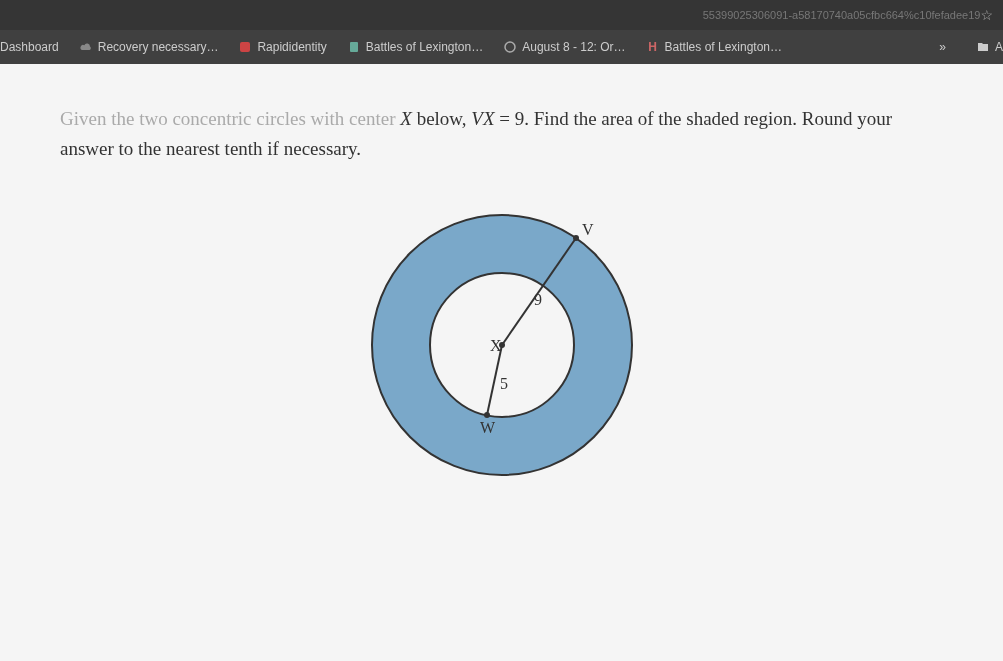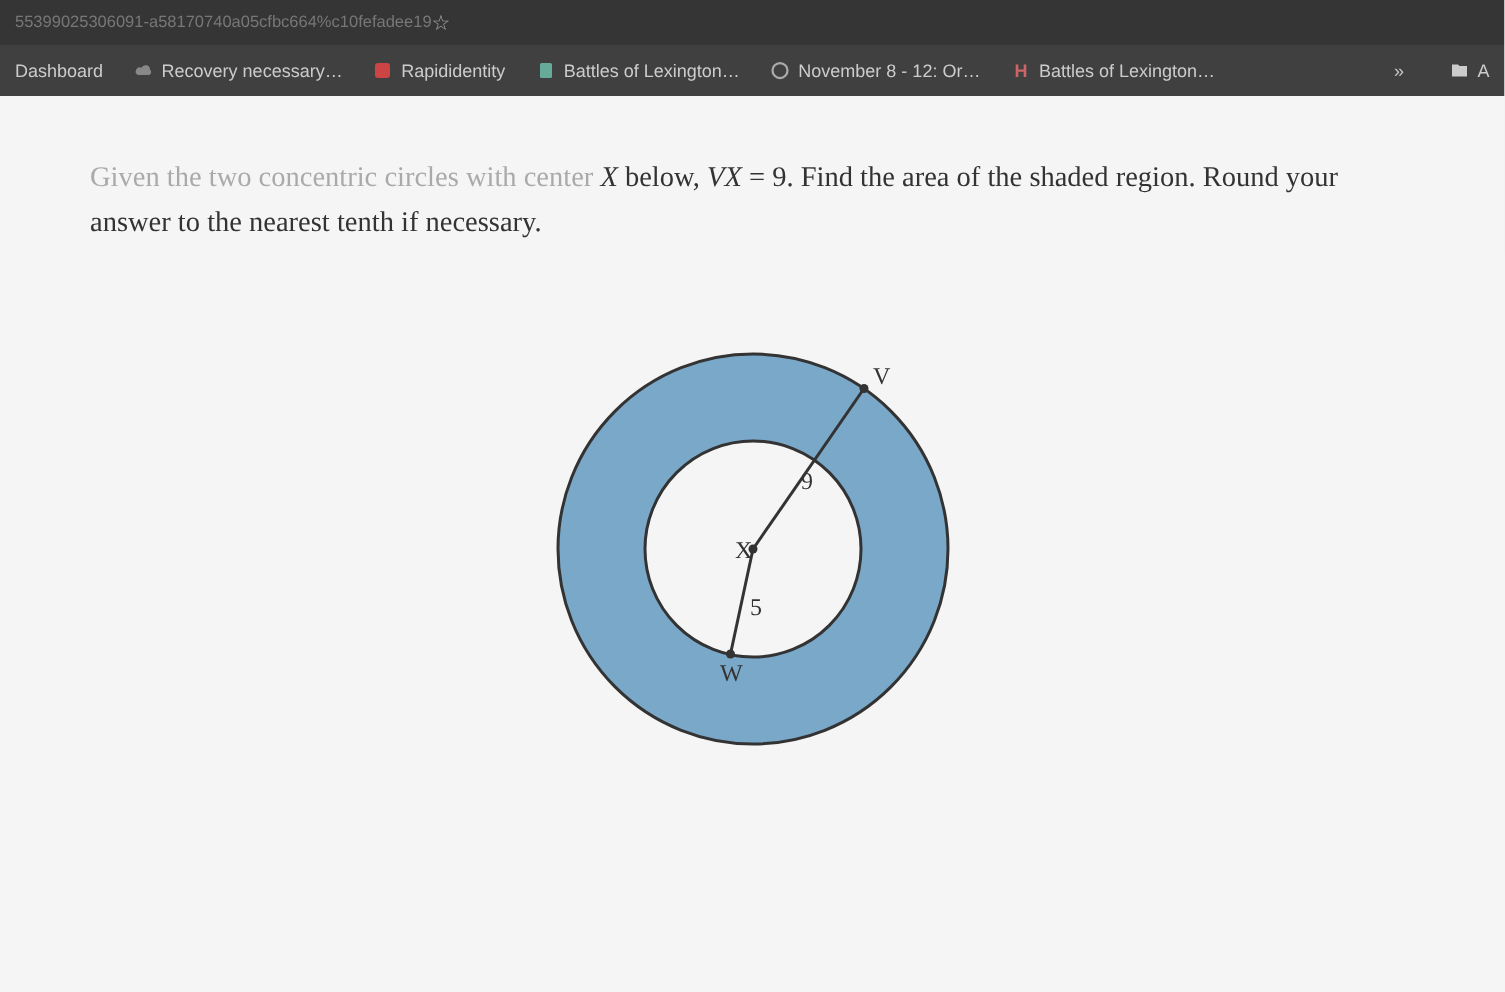--- a/index.html
+++ b/index.html
@@ -12,34 +12,34 @@
     }
     .browser-chrome {
       background: #353535;
       height: 30px;
       padding: 5px 10px;
       color: #888;
       font-family: Arial, sans-serif;
       font-size: 12px;
       display: flex;
       align-items: center;
-      justify-content: flex-start;
+      justify-content: flex-end;
     }
     .url-bar {
       color: #777;
       font-size: 11px;
     }
     .star-icon {
       color: #aaa;
       font-size: 14px;
     }
     .bookmarks-bar {
       background: #404040;
       height: 34px;
-      padding: 0 10px;
+      padding: 0 0;
       display: flex;
       align-items: center;
       gap: 20px;
       font-family: Arial, sans-serif;
       font-size: 12px;
       color: #ccc;
     }
     .bookmark-item {
       display: flex;
       align-items: center;
@@ -65,21 +65,21 @@
     .content-area {
       background: #f5f5f5;
       padding: 40px 60px;
       height: calc(100% - 64px);
       position: relative;
     }
     .question-text {
       font-size: 19px;
       line-height: 1.6;
       color: #333;
-      margin-bottom: 61px;
+      margin-bottom: 40px;
     }
     .faded-text {
       color: #aaa;
     }
     .math-var {
       font-style: italic;
       font-family: 'Times New Roman', serif;
     }
     .diagram-container {
       display: flex;
@@ -127,21 +127,21 @@
         </svg>
     </span>
     <span>Battles of Lexington…</span>
   </div>
   <div class="bookmark-item">
     <span class="bookmark-icon">
       <svg width="14" height="14" viewBox="0 0 14 14">
           <circle fill="none" stroke="#aaa" stroke-width="1.5" cx="7" cy="7" r="5"></circle>
         </svg>
     </span>
-    <span>November 8 - 12: Or…</span>
+    <span>August 8 - 12: Or…</span>
   </div>
   <div class="bookmark-item">
     <span class="bookmark-icon" style="color:#c66;font-weight:bold;">H</span>
     <span>Battles of Lexington…</span>
   </div>
   <span class="expand-btn">»</span>
   <div class="bookmark-item">
     <span class="bookmark-icon folder-icon">
       <svg width="14" height="14" viewBox="0 0 14 14">
           <path fill="#ccc" d="M2 3h4l1 1h5v7H2z"></path>

